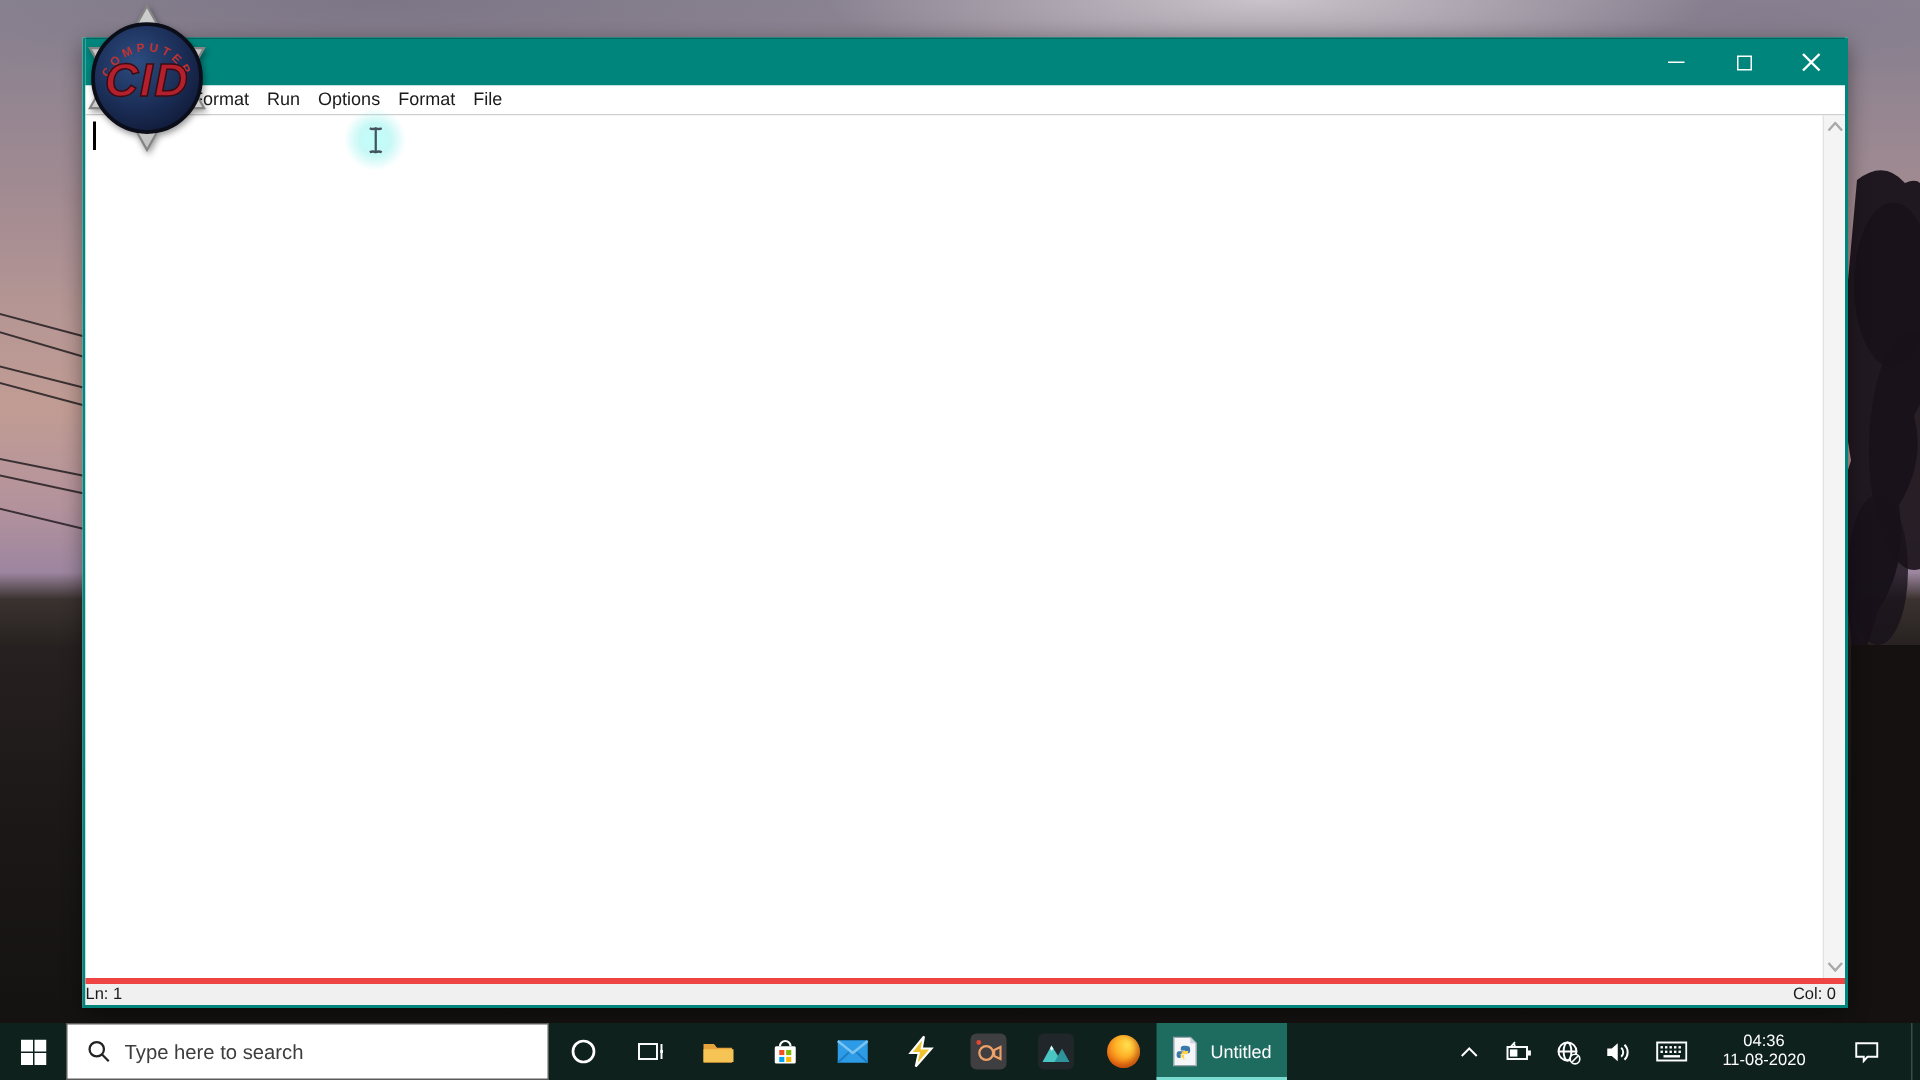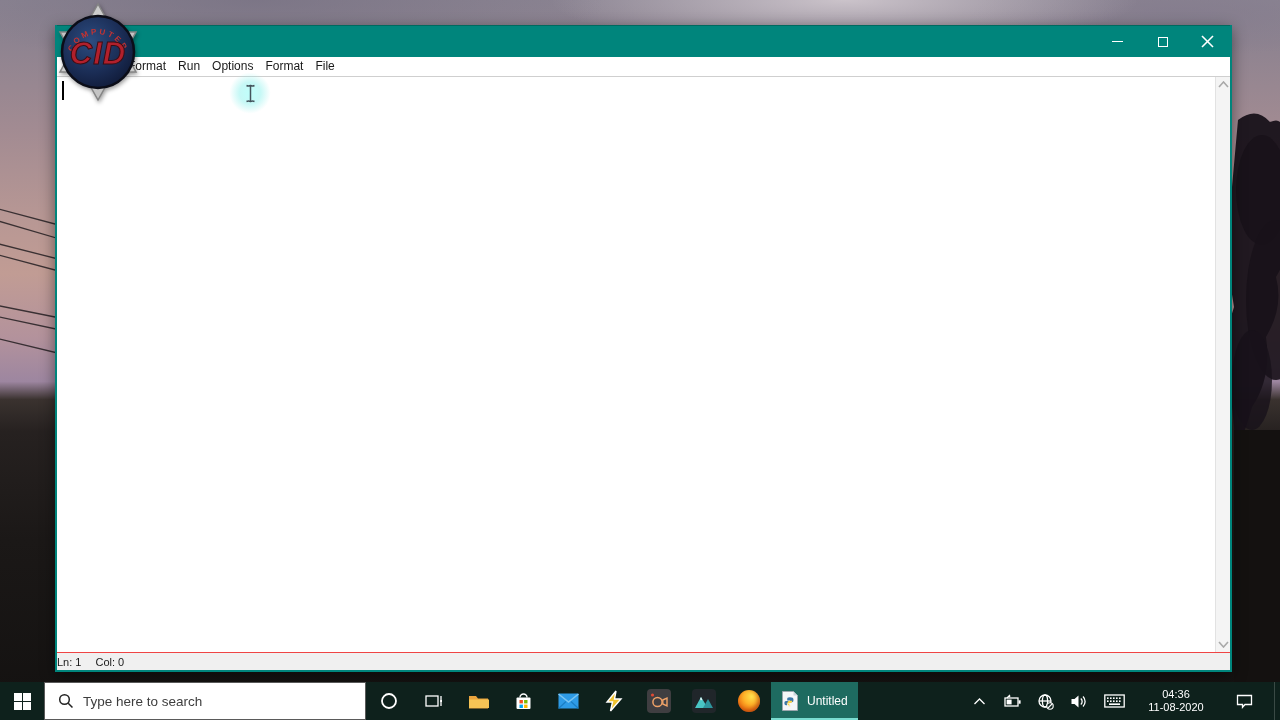--- a/index.html
+++ b/index.html
@@ -41,22 +41,22 @@
 
   .editor-wrap { flex:1 1 auto; display:flex; min-height:0; }
   .editor { flex:1 1 auto; position:relative; background:#fff; }
   .caret { position:absolute; left:5px; top:4px; width:1.5px; height:19px; background:#000; }
 
   .scrollbar { flex:0 0 15px; background:#f4f4f4; border-left:1px solid #e2e2e2;
     display:flex; flex-direction:column; justify-content:space-between; align-items:center;
     padding:4px 0; }
   .scroll-arrow { stroke:#a9a9a9; stroke-width:1.6; fill:none; }
 
-  .statusbar { flex:0 0 18px; background:var(--statusbar-bg,#f0f0f0); border-top:1px solid #ef4444;
-    display:flex; justify-content:flex-start; align-items:center; gap:14px; padding-right:6px;
+  .statusbar { flex:0 0 18px; background:var(--statusbar-bg,#f0f0f0); border-top:4px solid #ef4444;
+    display:flex; justify-content:space-between; align-items:center; gap:14px; padding-right:6px;
     font-size:11px; color:#1a1a1a; }
 
   
   .cid-logo { position:absolute; left:50px; top:2px; width:96px; height:100px; z-index:30;
     filter:drop-shadow(1px 2px 2px rgba(0,0,0,.4)); }
 
   
   .mouse-cursor { position:absolute; left:228px; top:72px; width:44px; height:42px; z-index:40;
     background:radial-gradient(circle, rgba(170,255,250,.75) 0%, rgba(130,240,235,.45) 35%, rgba(130,240,235,0) 68%);
     display:flex; align-items:center; justify-content:center; pointer-events:none; }

